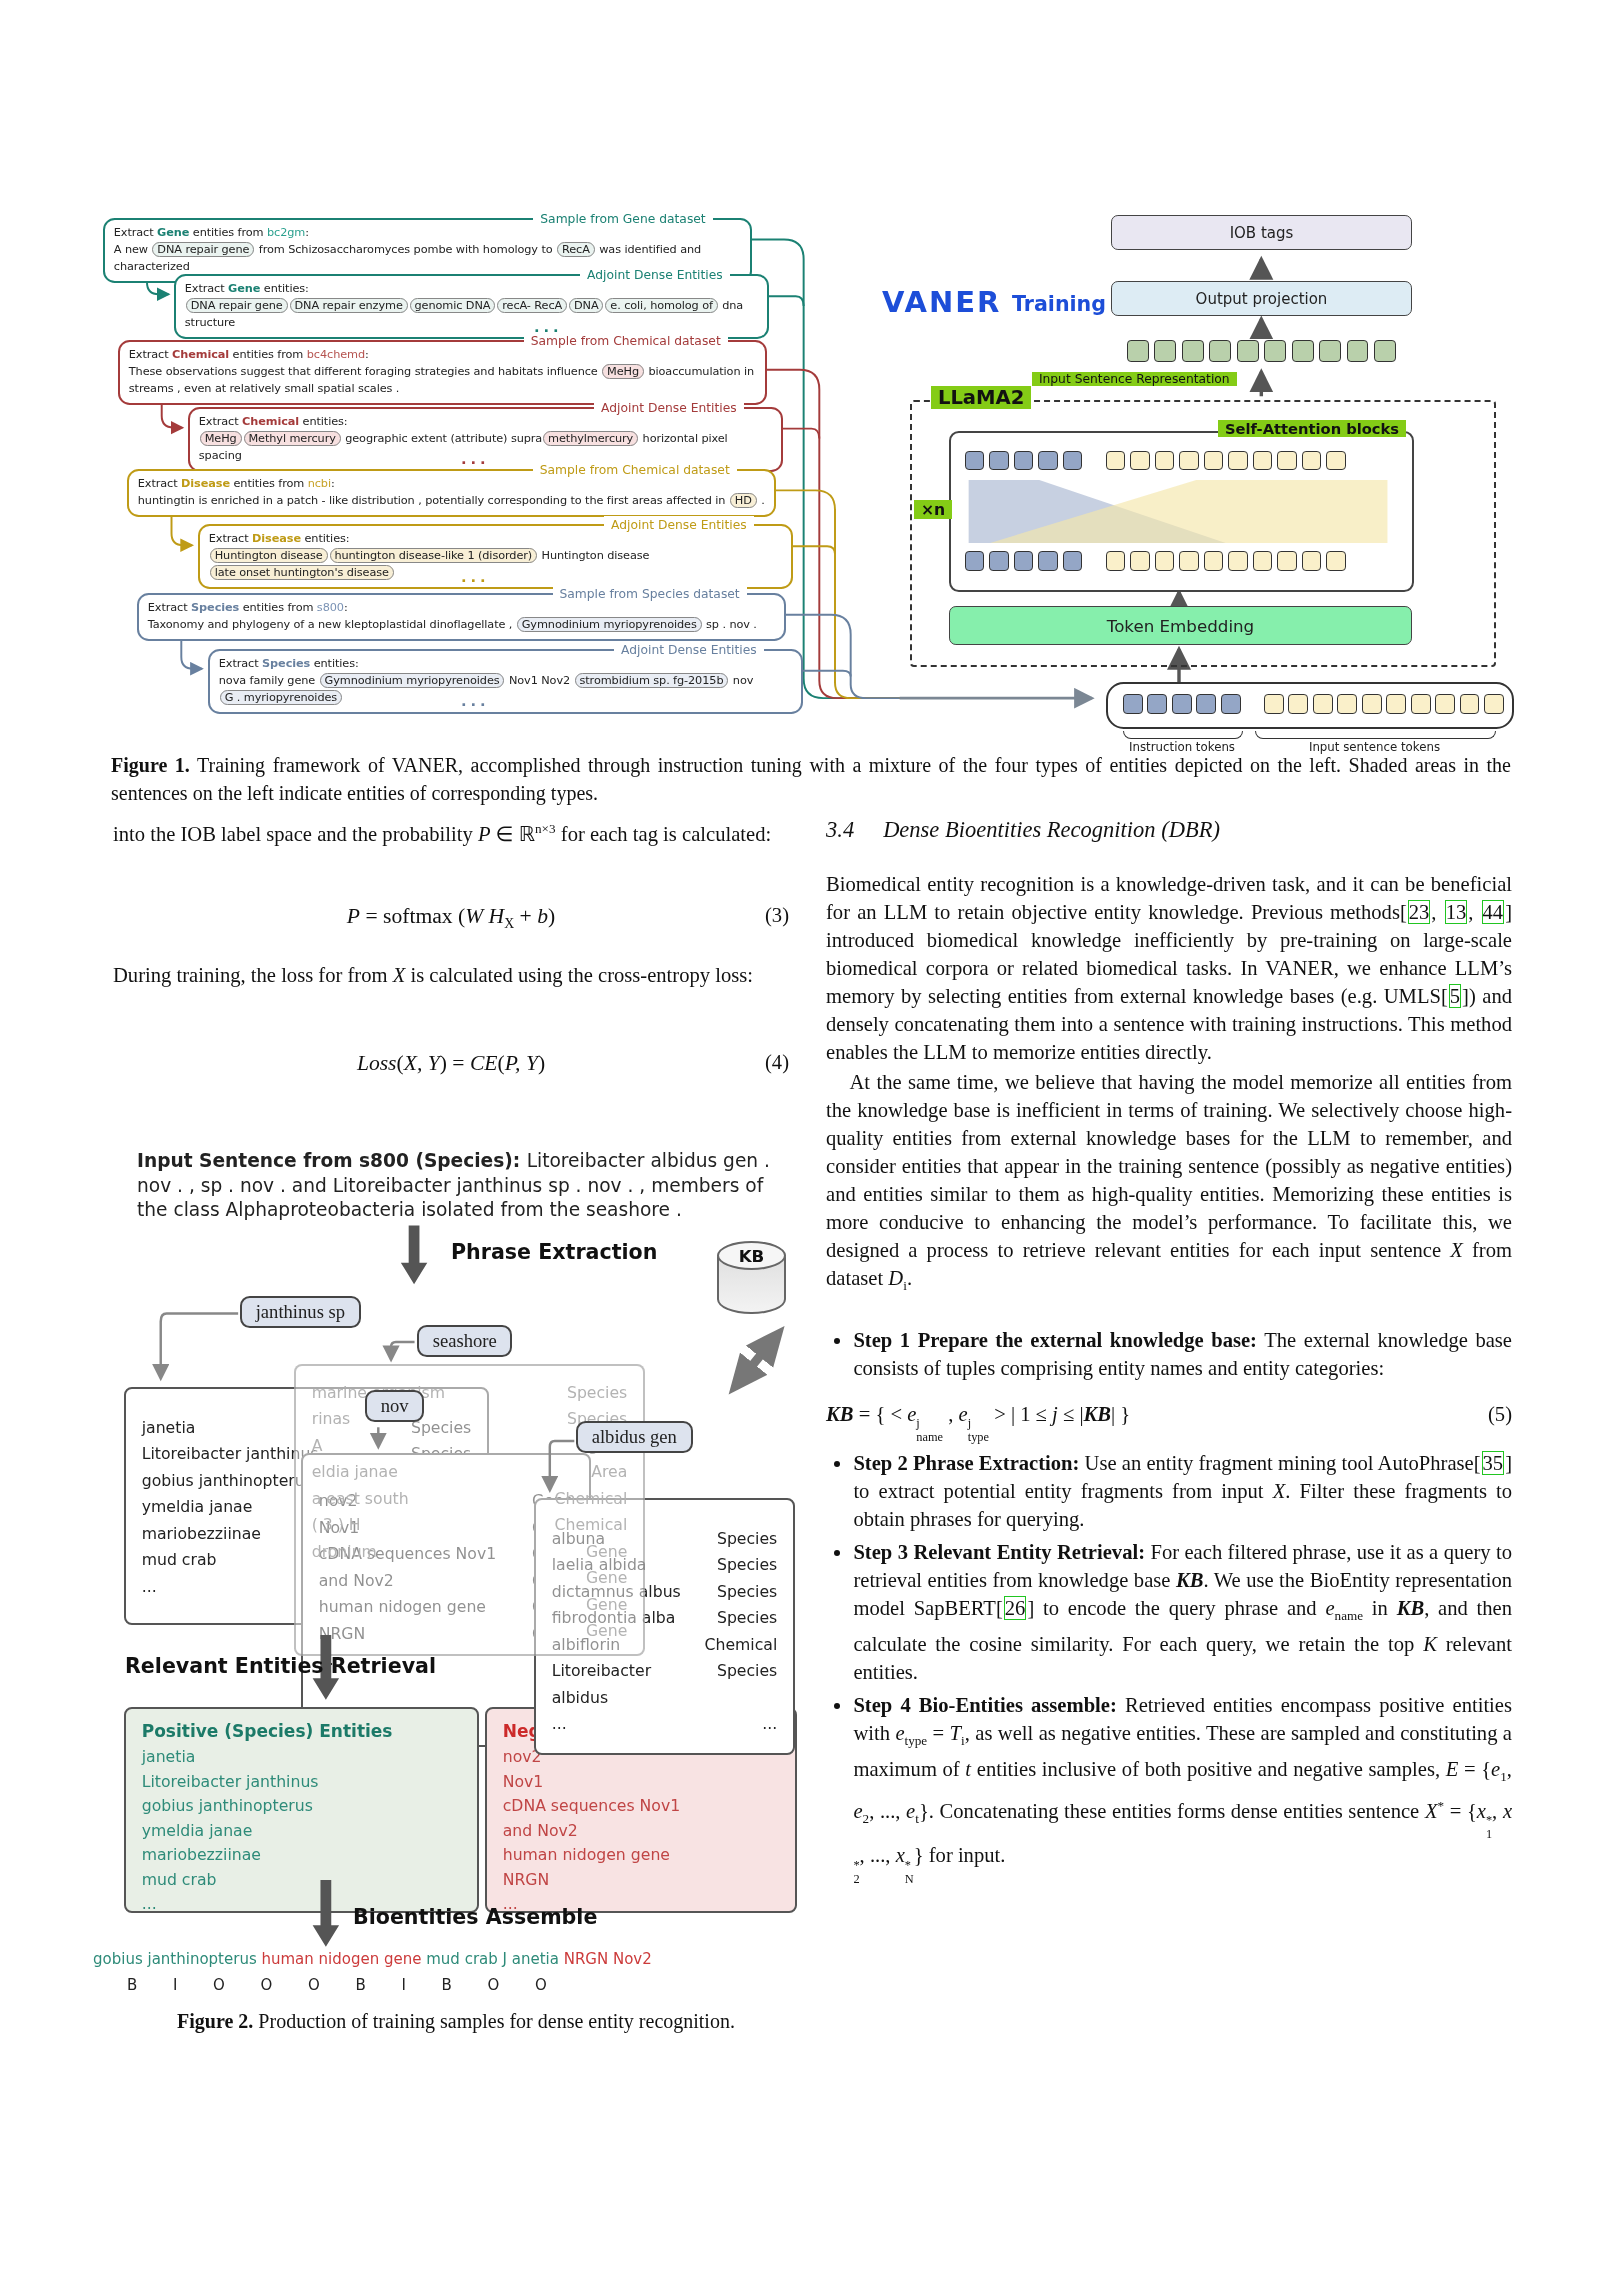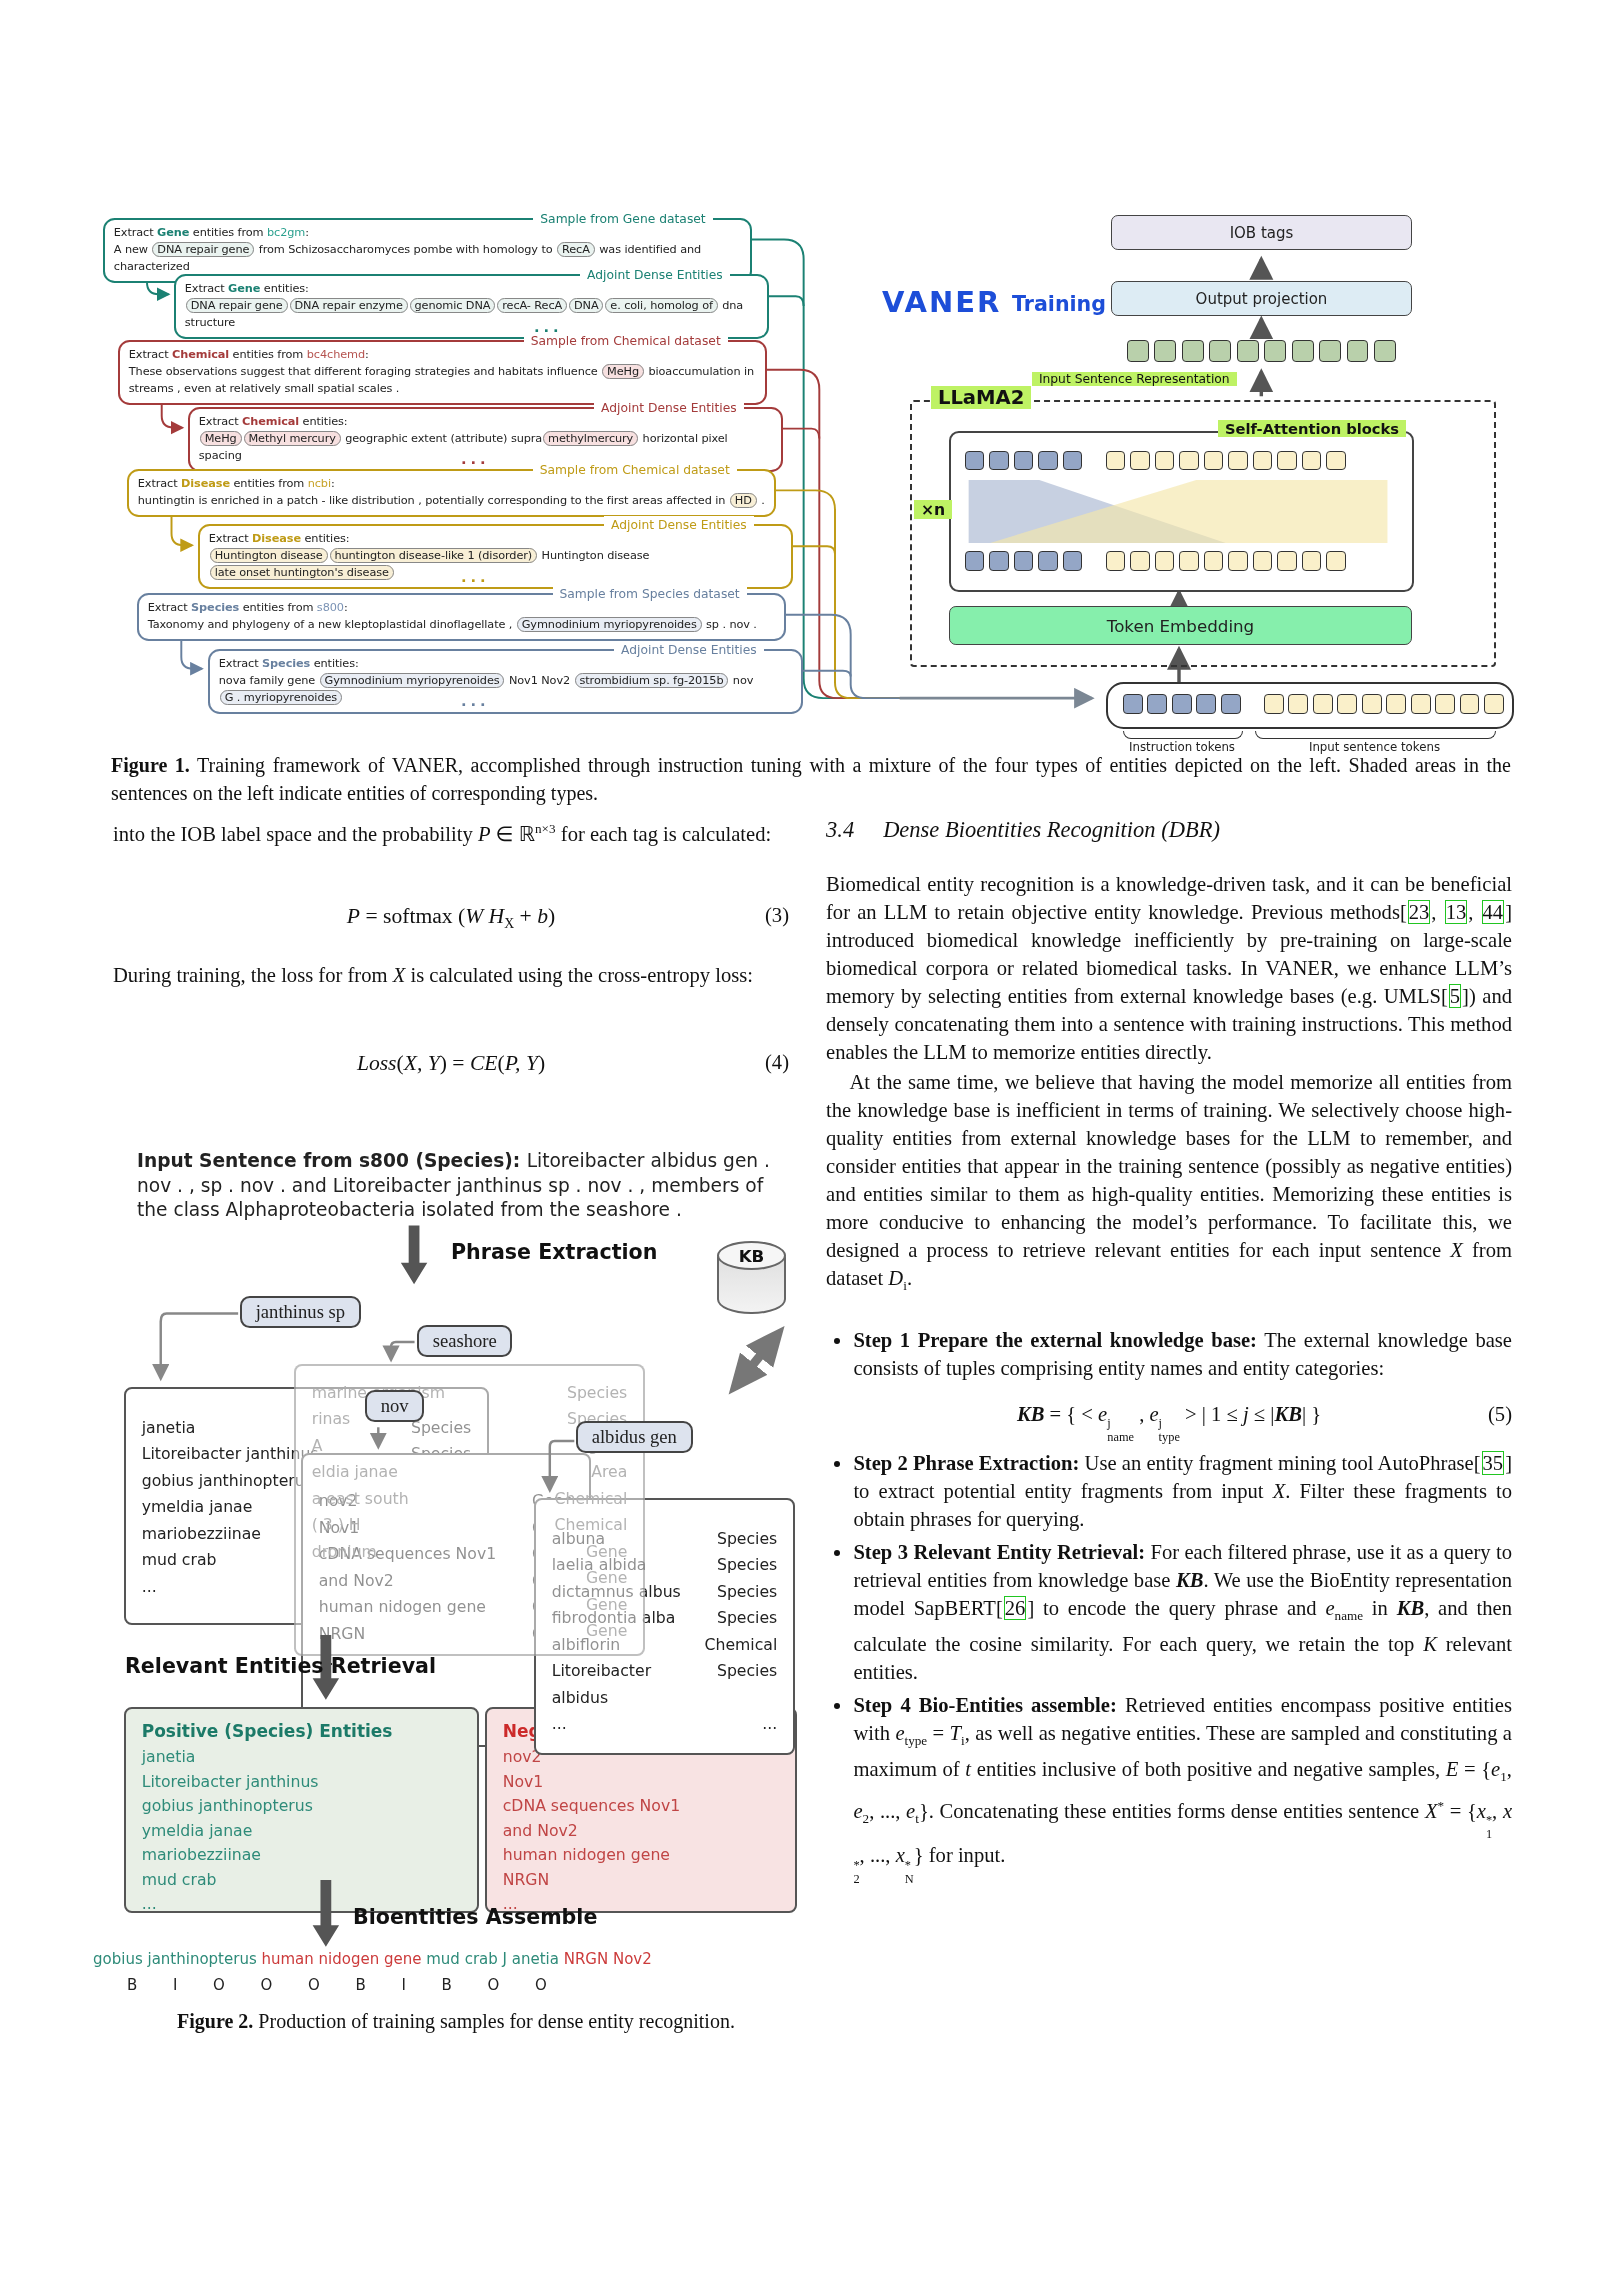--- a/index.html
+++ b/index.html
@@ -29,21 +29,21 @@
   .dbox{position:absolute;z-index:2;border:1.5px solid #444;border-radius:6.9px;display:flex;
         align-items:center;justify-content:center;font:15px "DejaVu Sans",sans-serif;color:#222;background:#fff}
   .sqrow{position:absolute;z-index:3;display:flex;gap:4.9px}
   .sq{width:19.6px;height:19.6px;border:1.5px solid #333;border-radius:3.9px;background:#fff;box-sizing:border-box}
   .sq-blue{background:#94a6c6}.sq-yellow{background:#faf0ca}.sq-green{background:#b9d0ab}
   .sq-gap{width:13.7px}
   .row-repr .sq{width:21.6px;height:21.6px}
   .dashedbox{position:absolute;z-index:2;border:2px dashed #333;border-radius:3.9px}
   .attnbox{position:absolute;z-index:2;background:#fff;border:2px solid #444;border-radius:9.8px}
   .attnbox svg{position:absolute;left:0;top:0}
-  .ontop-label{position:absolute;z-index:4;background:#bef264;padding:0 6.9px;font-family:"DejaVu Sans",sans-serif;
+  .ontop-label{position:absolute;z-index:4;background:#84cc16;padding:0 6.9px;font-family:"DejaVu Sans",sans-serif;
                color:#111;white-space:nowrap}
   .bracket{position:absolute;z-index:2;border:2px solid #333;border-radius:17.6px}
   .brace{position:absolute;z-index:2;height:6.9px;border-left:1.5px solid #333;border-right:1.5px solid #333;
          border-bottom:1.5px solid #333;border-radius:0 0 8.8px 8.8px}
   .brlabel{position:absolute;z-index:2;font:11.8px "DejaVu Sans",sans-serif;color:#222;text-align:center}
 
   
   .para{position:absolute;font-size:20.6px;line-height:28px;text-align:justify}
   .eqrow{position:absolute;display:flex;justify-content:center;font-size:21.6px}
   .eqrow .num{position:absolute;right:0;top:0;font-size:20.6px}
@@ -54,21 +54,21 @@
   .seg-sup{font-size:64%;vertical-align:super}
   .seg-sub{font-size:64%;vertical-align:sub}
   .seg-supsub{display:inline-flex;flex-direction:column;align-items:flex-start;vertical-align:-0.55em;
               font-size:60%;line-height:1.1}
   .caption{position:absolute;font-size:20px;line-height:28px}
   .caption .cb{font-weight:bold}
   .rc-head{font-style:italic;font-size:22.5px;margin:0 0 27.4px 0}
   .rc-head .h-num{margin-right:29px}
   #right-col ul{list-style:disc;margin:25.5px 0 0 0;padding-left:27.4px}
   #right-col li{margin-bottom:4.9px;text-align:justify;font-size:20.6px;line-height:28px}
-  .eq-inline{position:relative;display:flex;justify-content:center;font-size:21.6px;margin:17.6px 0 17.6px -27.4px;
+  .eq-inline{position:relative;display:flex;justify-content:flex-start;font-size:21.6px;margin:17.6px 0 17.6px -27.4px;
              width:686px;list-style:none}
   .eq-inline .num{position:absolute;right:0;top:0;font-size:20.6px}
 
   
   .f2{font-family:"DejaVu Sans",sans-serif}
   .f2-input{position:absolute;z-index:2;font-size:18.6px;line-height:24.5px;color:#222}
   .f2-biglabel{position:absolute;z-index:6;font-weight:800;font-size:20.6px;color:#111}
   .f2chip{position:absolute;z-index:6;background:#dde3ee;border:2px solid #444;border-radius:9.8px;
           padding:2.9px 13.7px;font-size:18.6px;color:#222;white-space:nowrap}
   .card{position:absolute;background:#fff;border:2.5px solid #555;border-radius:7.8px;

